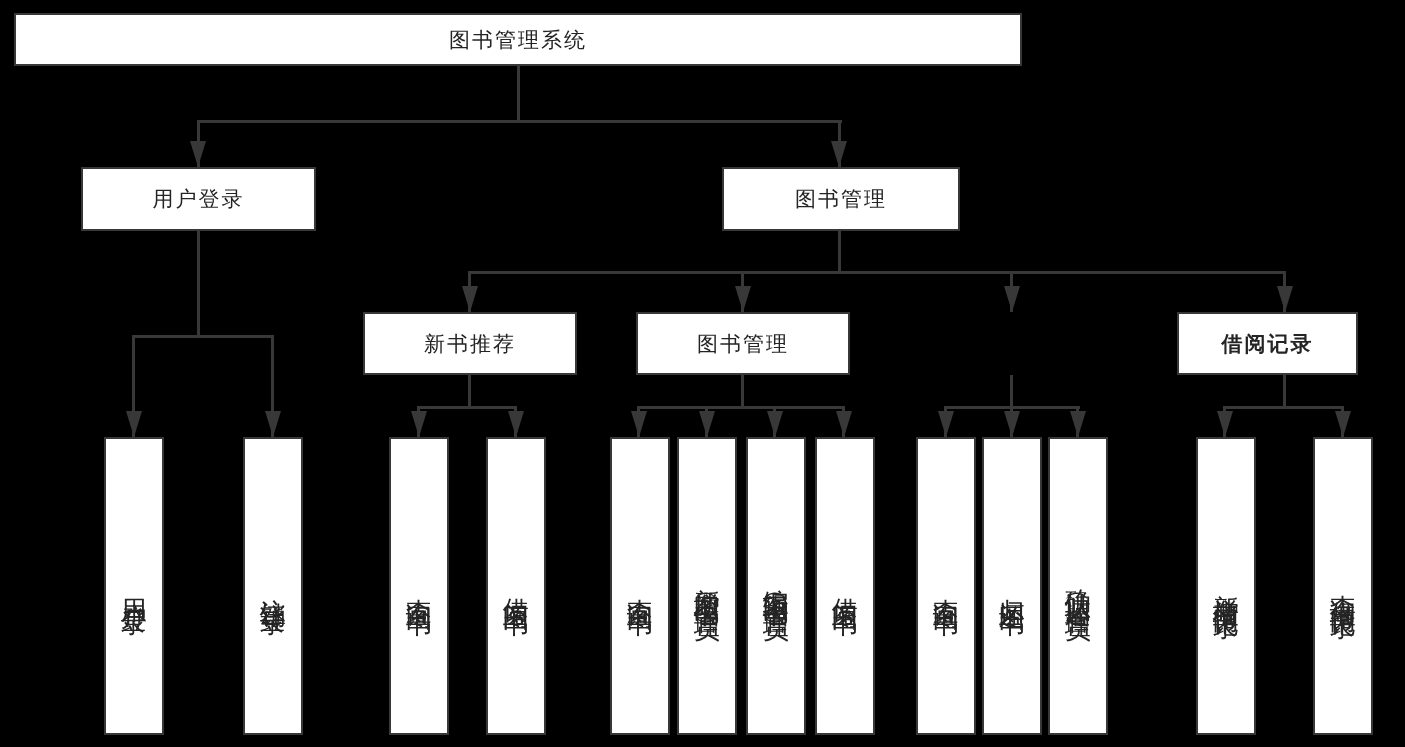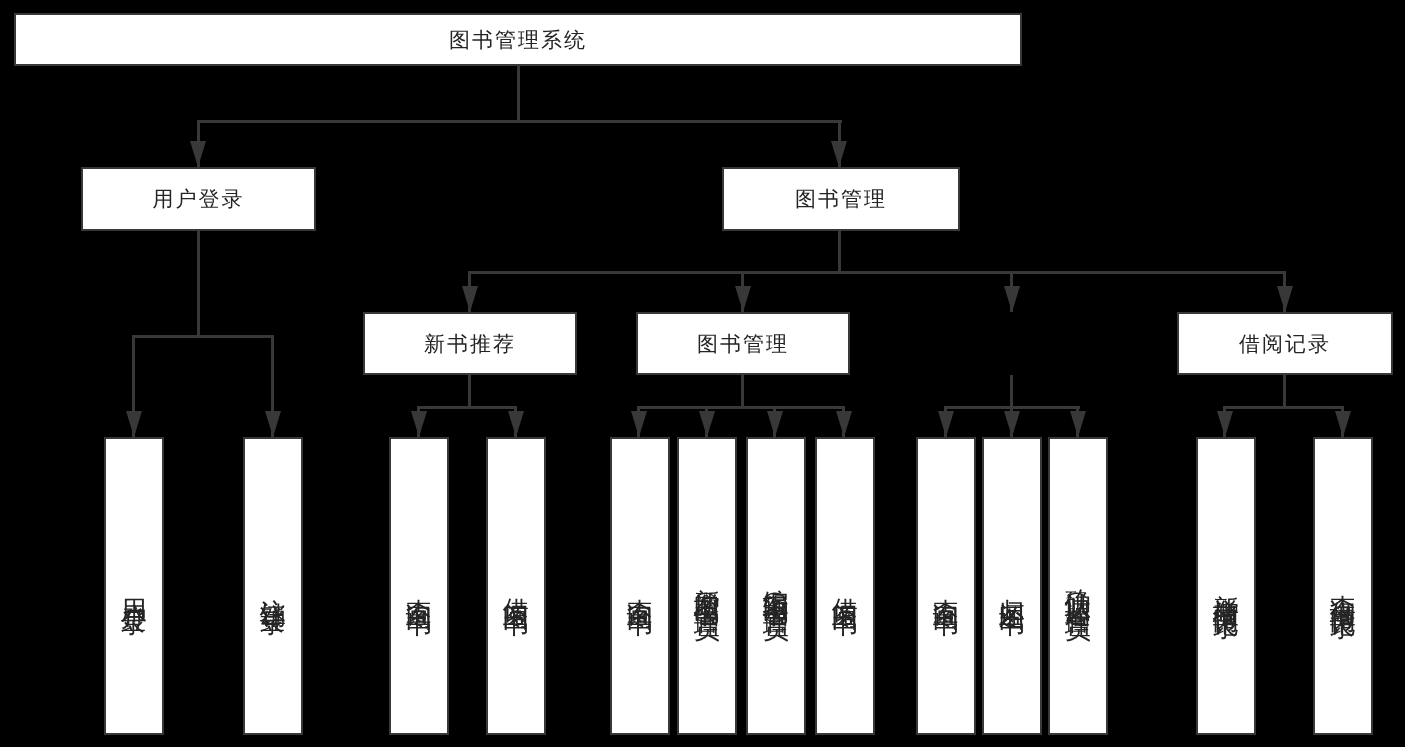--- a/index.html
+++ b/index.html
@@ -82,21 +82,21 @@
   <div class="box" style="left:722px;top:167px;width:238px;height:64px;">
     <span>图书管理</span>
   </div>
 
   <div class="box" style="left:363px;top:312px;width:214px;height:63px;">
     <span>新书推荐</span>
   </div>
   <div class="box" style="left:636px;top:312px;width:214px;height:63px;">
     <span>图书管理</span>
   </div>
-  <div class="box" style="left:1177px;top:312px;width:216px;height:63px;">
+  <div class="box" style="left:1177px;top:312px;width:181px;height:63px;font-weight:bold;">
     <span>借阅记录</span>
   </div>
 
   <div class="box vbox" style="left:104px;top:437px;width:60px;height:298px;">用户登录</div>
   <div class="box vbox" style="left:243px;top:437px;width:60px;height:298px;">注销登录</div>
 
   <div class="box vbox" style="left:389px;top:437px;width:60px;height:298px;">查询图书</div>
   <div class="box vbox" style="left:486px;top:437px;width:60px;height:298px;">借阅图书</div>
 
   <div class="box vbox" style="left:610px;top:437px;width:60px;height:298px;">查询图书</div>

